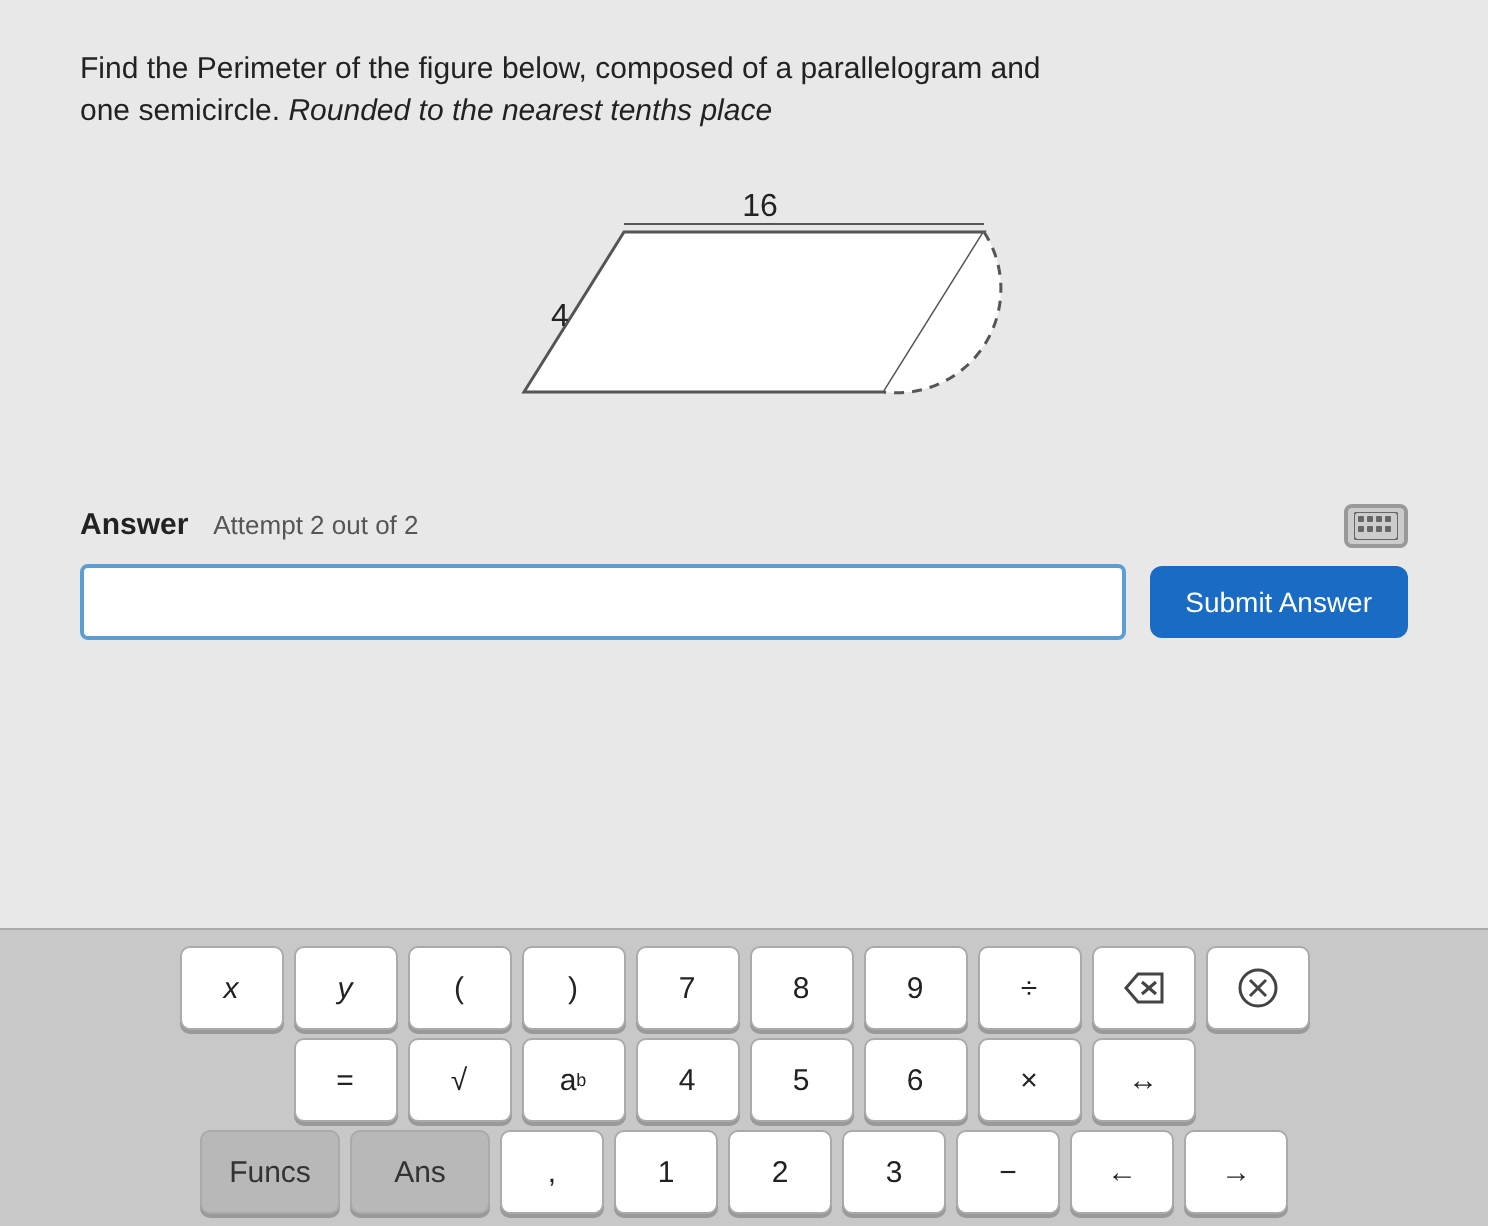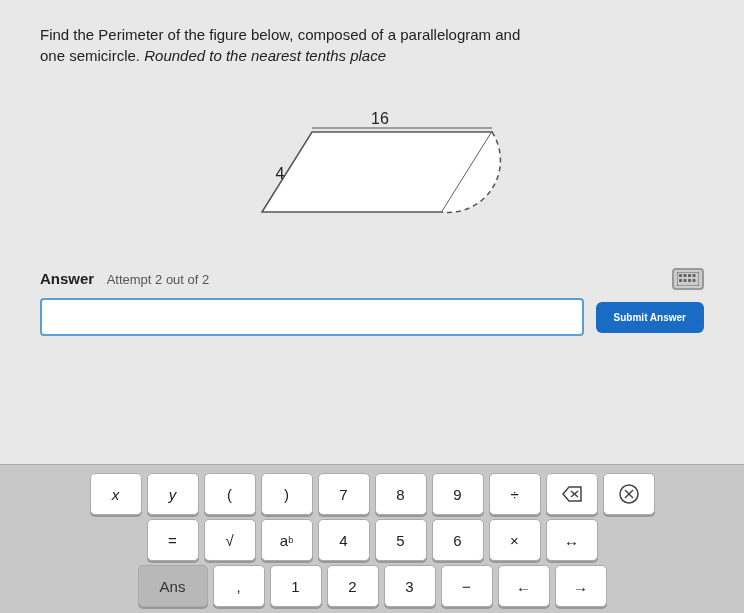--- a/index.html
+++ b/index.html
@@ -18,21 +18,21 @@
       background: #e8e8e8;
       padding: 24px 40px 16px 40px;
       display: flex;
       flex-direction: column;
     }
 
     .question-text {
       font-size: 15px;
       color: #222;
       line-height: 1.4;
-      margin-bottom: 16px;
+      margin-bottom: 0;
     }
     .question-text em {
       text-align: center;
     }
 
     .figure-area {
       display: flex;
       justify-content: center;
       align-items: flex-start;
       margin-bottom: 16px;
@@ -96,22 +96,22 @@
       font-size: 15px;
       outline: none;
     }
 
     .submit-btn {
       background: #1a6bc4;
       color: white;
       border: none;
       border-radius: 6px;
       padding: 10px 18px;
-      font-size: 10px;
-      font-weight: bold;
+      font-size: 14px;
+      font-weight: normal;
       cursor: pointer;
       white-space: nowrap;
     }
 
     
     .keyboard {
       background: #c8c8c8;
       padding: 8px 10px 6px 10px;
       display: flex;
       flex-direction: column;
@@ -271,20 +271,21 @@
     <div class="kb-key">√</div>
     <div class="kb-key">a<sup>b</sup></div>
     <div class="kb-key">4</div>
     <div class="kb-key">5</div>
     <div class="kb-key">6</div>
     <div class="kb-key">×</div>
     <div class="kb-key" style="min-width:52px;">↔</div>
   </div>
 
   <div class="kb-row">
+    <div class="kb-key gray wide">Funcs</div>
     <div class="kb-key gray wide">Ans</div>
     <div class="kb-key">,</div>
     <div class="kb-key">1</div>
     <div class="kb-key">2</div>
     <div class="kb-key">3</div>
     <div class="kb-key">−</div>
     <div class="kb-key">←</div>
     <div class="kb-key">→</div>
   </div>
 </div>

